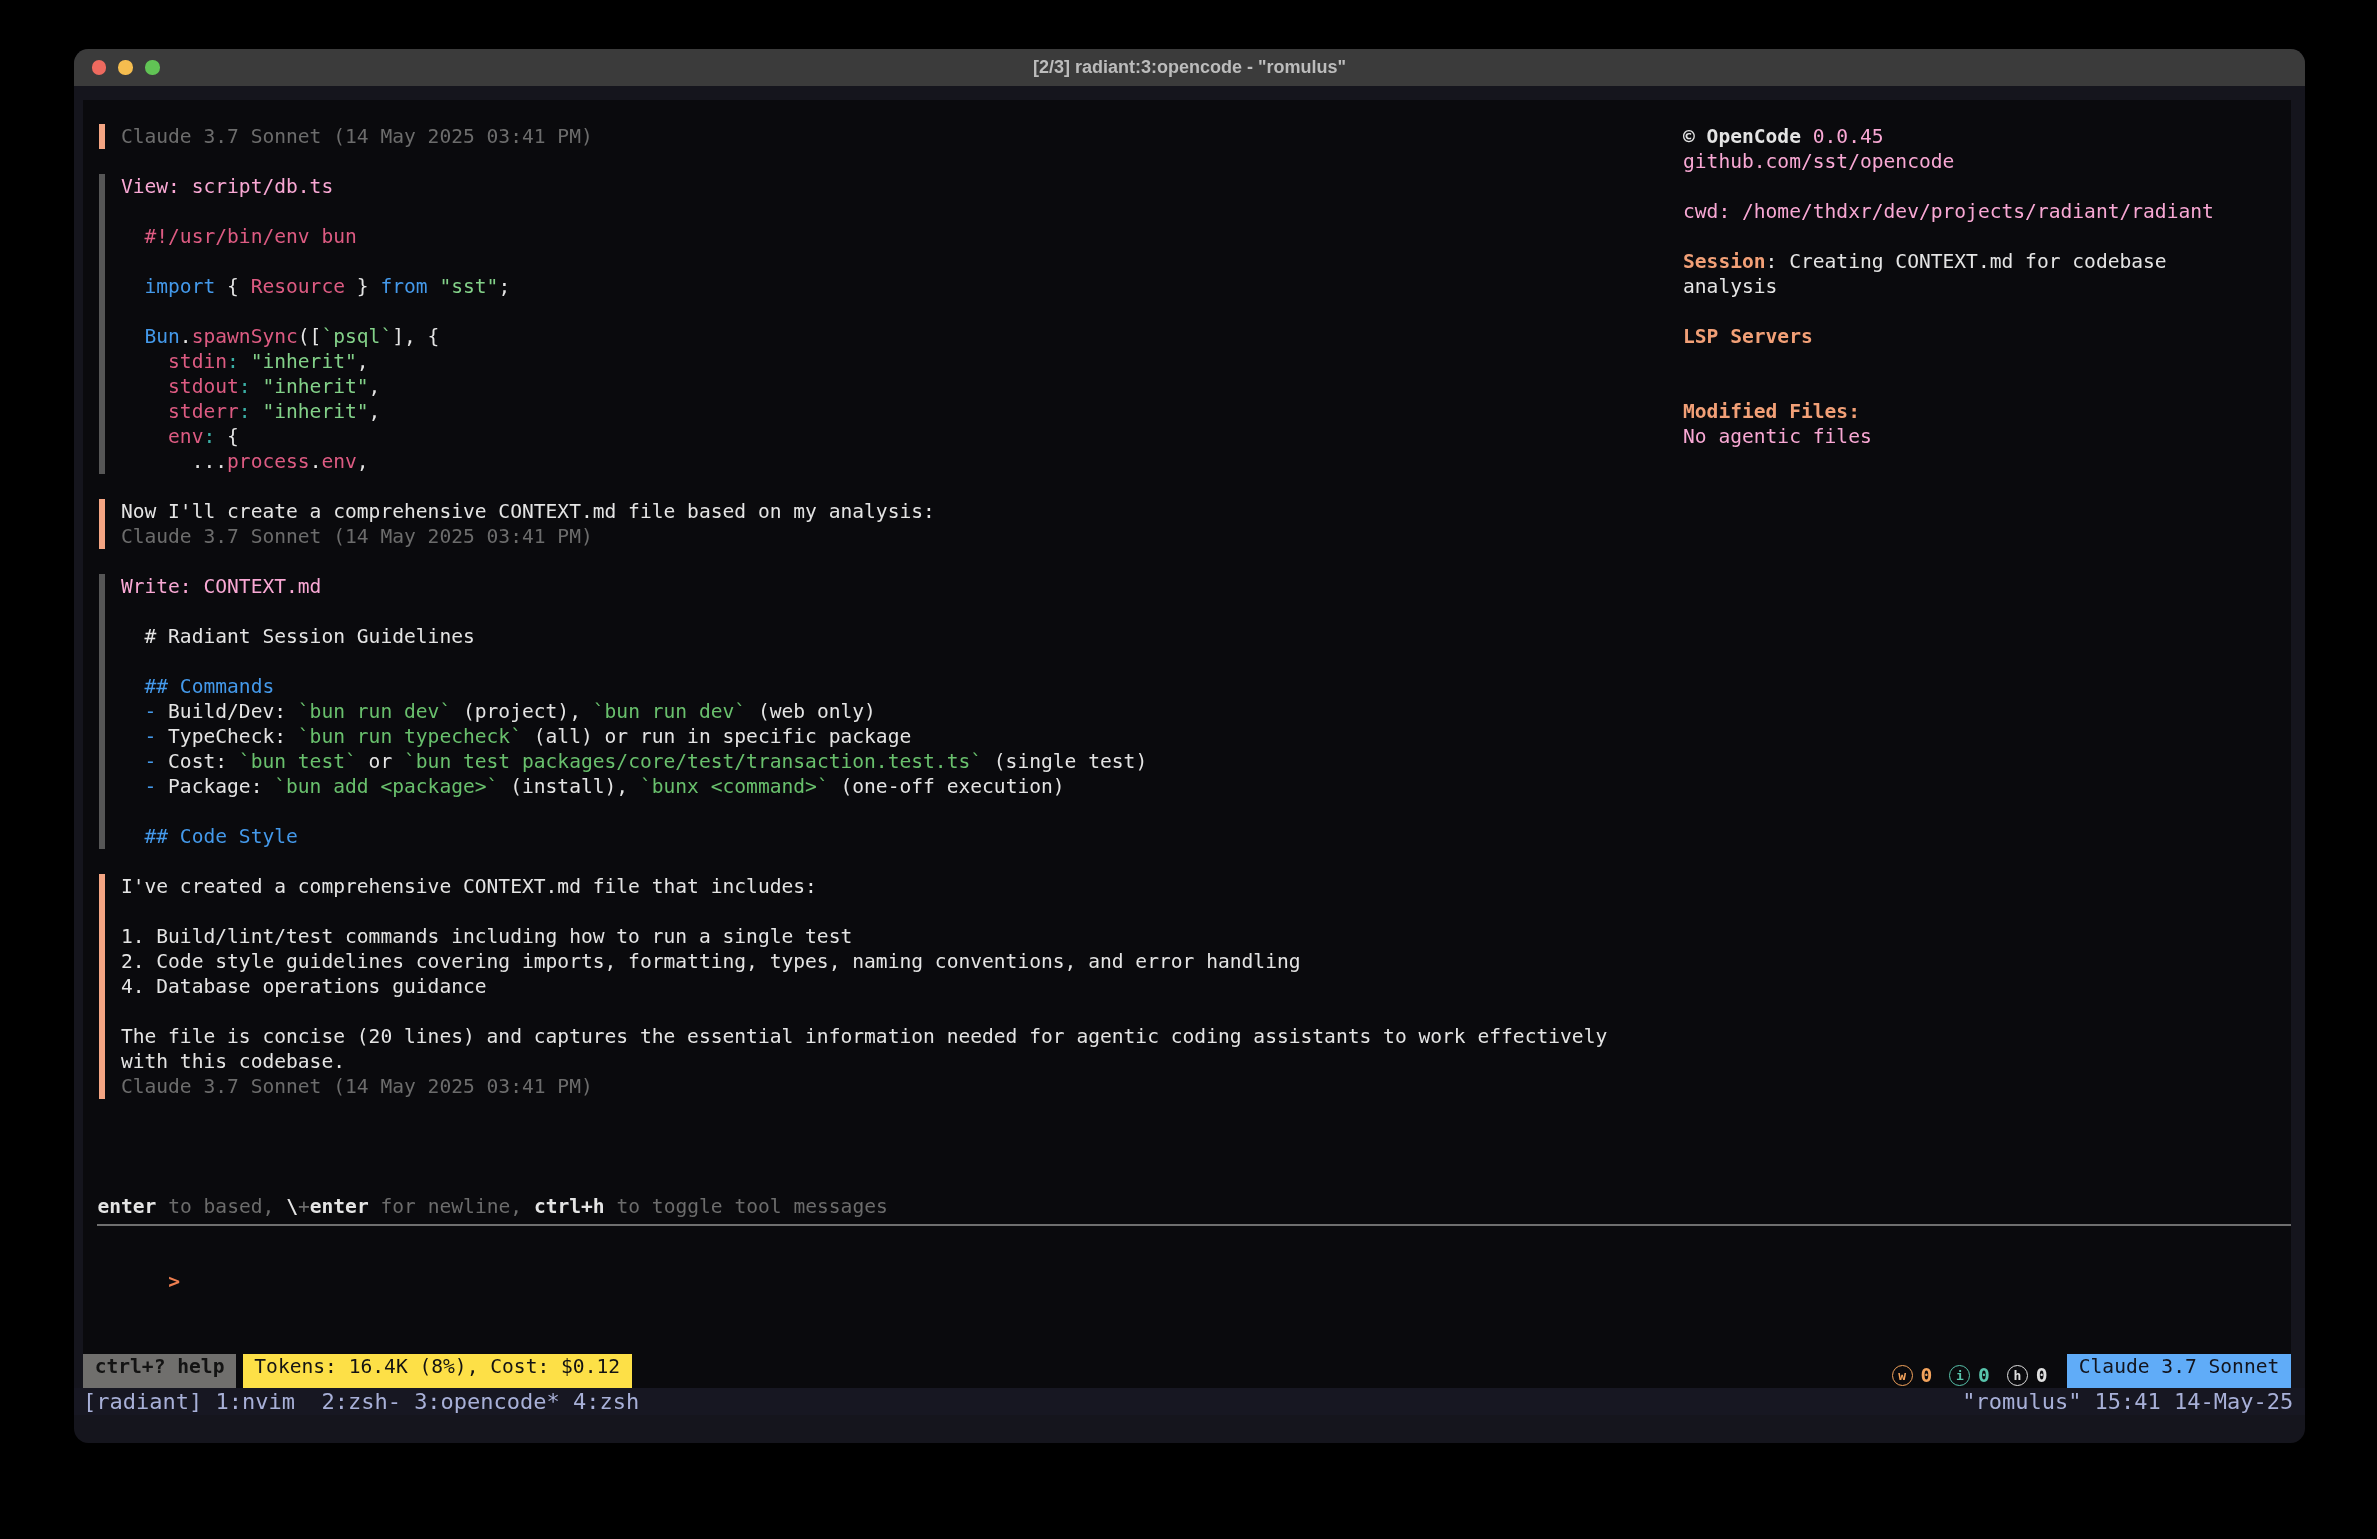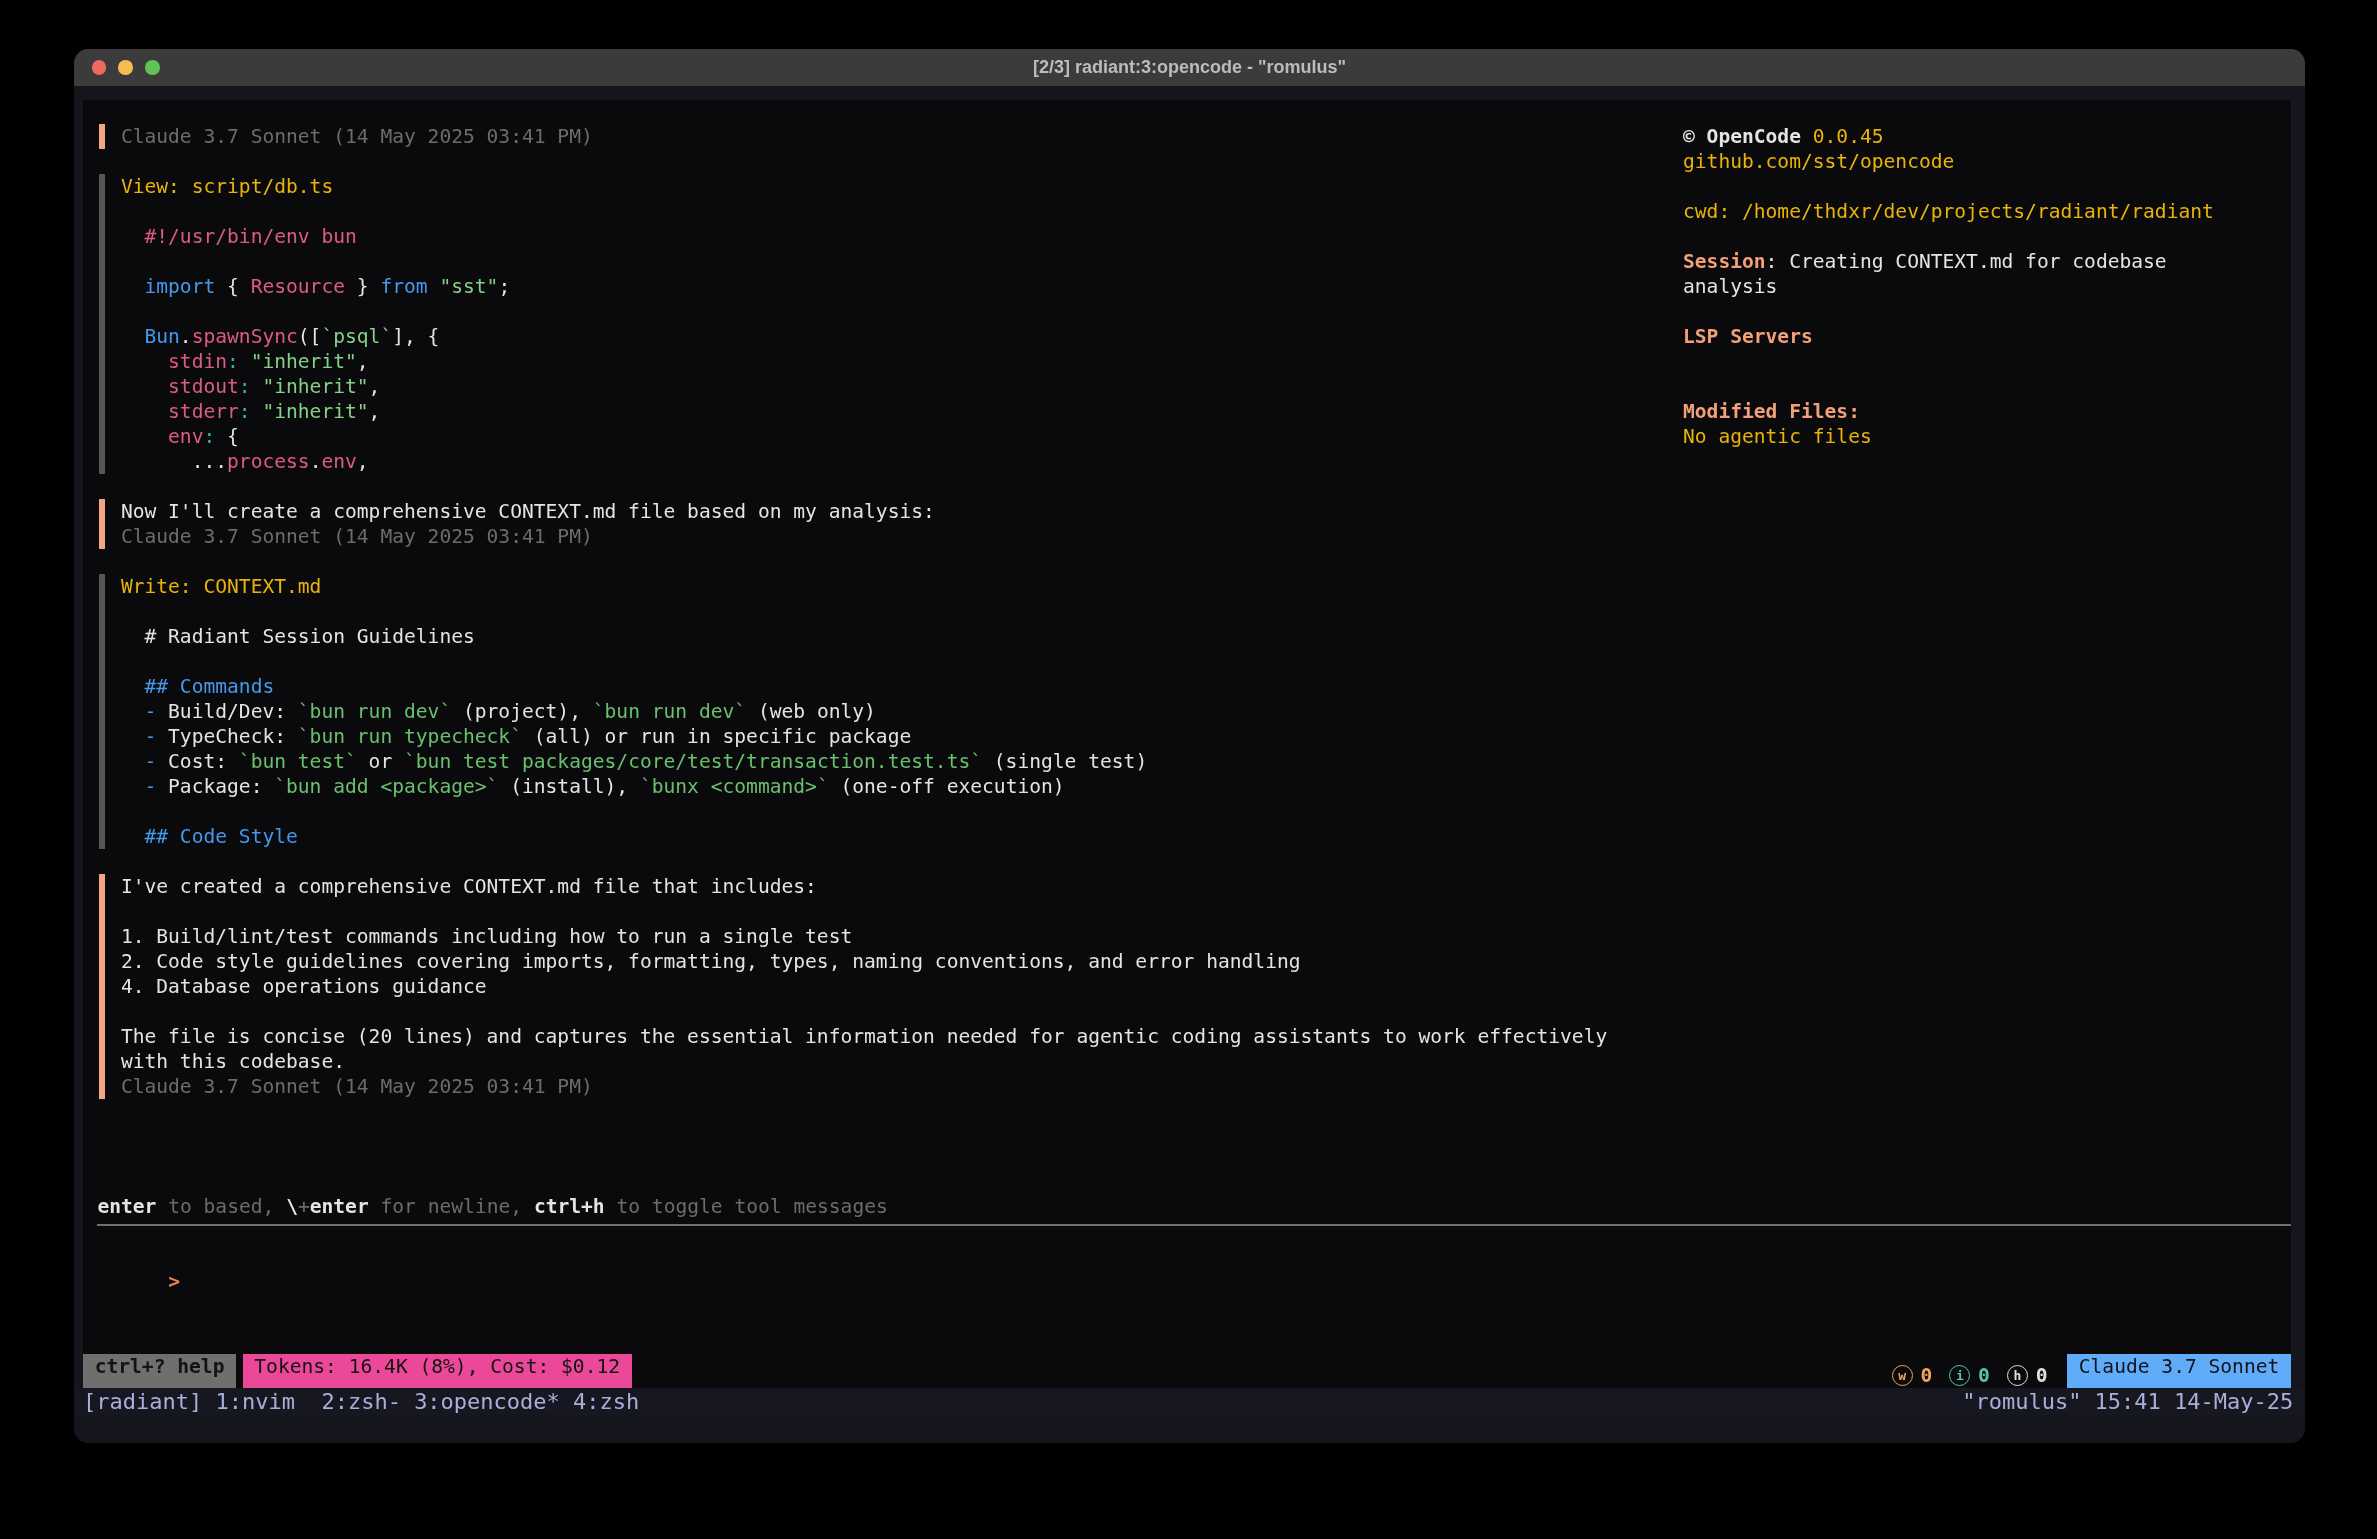--- a/index.html
+++ b/index.html
@@ -29,40 +29,40 @@
   .block{display:flex;margin-bottom:25px;}
   .bar{flex:none;width:6.5px;margin:0 15.7px 0 1.3px;}
   .bar-orange{background:var(--bar_orange);}
   .bar-gray{background:var(--bar_gray);}
 
   .sidebar{position:absolute;left:1600px;top:24px;}
 
   
   .c-fg{color:#e4e4e4;}
   .c-dim{color:#6c6c6c;}
-  .c-gray{color:#eab308;}
+  .c-gray{color:#f9a8d4;}
   .c-b{font-weight:bold;}
   .c-pink{color:var(--code_pink);}
   .c-blue{color:var(--code_blue);}
   .c-green{color:var(--code_green);}
   .c-green2{color:var(--inline_code_green);}
   .c-cyan{color:var(--code_cyan);}
   .c-orange{color:var(--accent_orange);}
 
   .hint{position:absolute;left:14.4px;top:1094px;}
   .divider{position:absolute;left:14.4px;right:0;top:1124px;height:2px;background:#6f6f6f;}
   .promptline{position:absolute;left:14.4px;top:1144px;}
   .c-prompt{color:var(--prompt_orange);font-weight:bold;}
 
   
   .statusbar{position:absolute;left:0;right:0;top:1262px;height:26px;
              display:flex;align-items:center;}
   .badge{height:42px;line-height:26px;padding:0 11.7px;white-space:pre;}
   .badge-help{background:#706f6d;color:#131313;font-weight:bold;}
-  .badge-tokens{background:#ec4899;color:#131313;margin-left:6.5px;}
+  .badge-tokens{background:#fde047;color:#131313;margin-left:6.5px;}
   .sb-spacer{flex:1;}
   .diags{display:flex;align-items:center;gap:17px;margin-right:19.6px;}
   .diag{display:flex;align-items:center;gap:7.8px;font-weight:bold;}
   .diag .circ{width:19px;height:19px;border:1.6px solid currentColor;border-radius:50%;
               display:flex;align-items:center;justify-content:center;
               font-size:13px;line-height:13px;}
   .diag-warn{color:var(--diag_warn);}
   .diag-info{color:var(--diag_info);}
   .diag-hint{color:var(--diag_hint);}
   .badge-model{background:var(--model_badge_blue);color:#12141d;}

